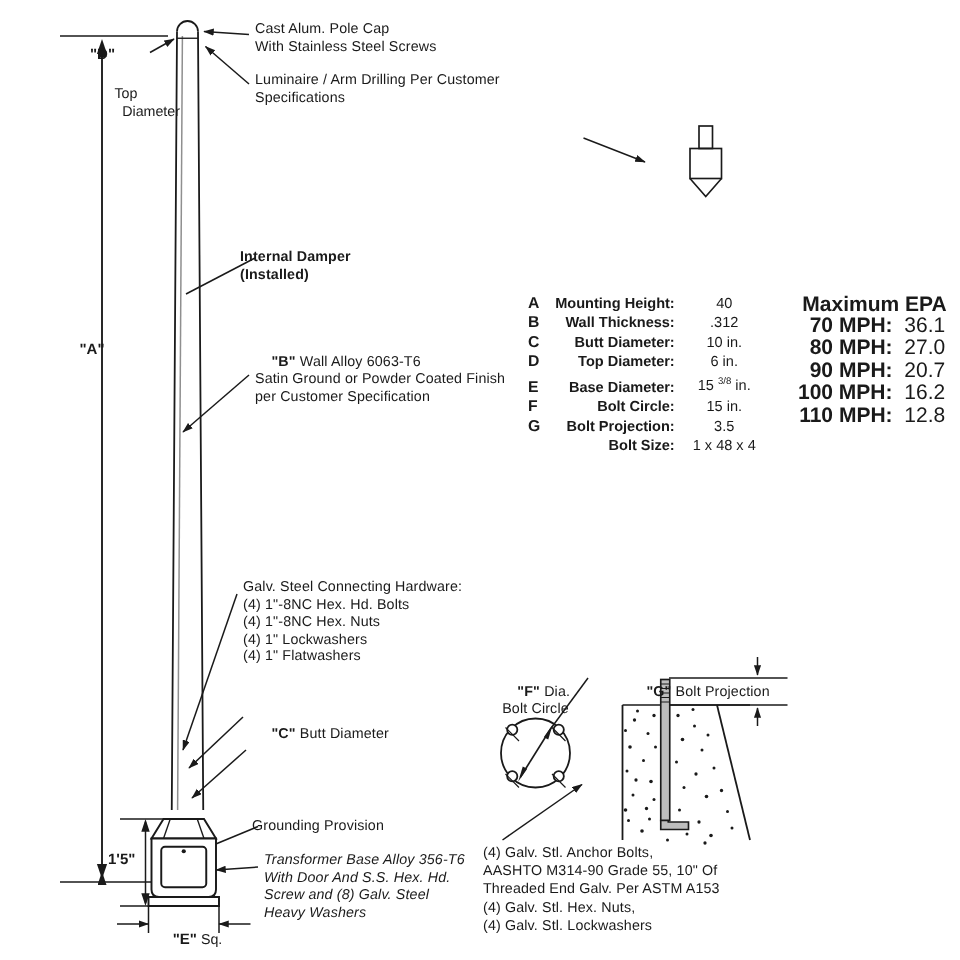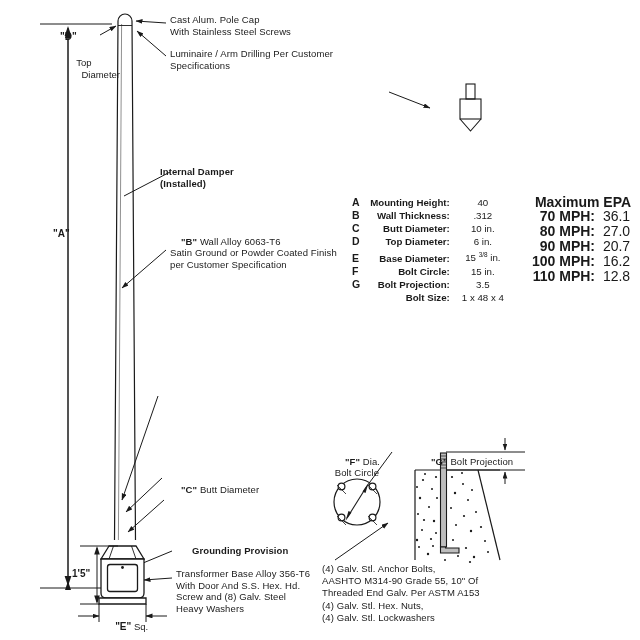--- a/index.html
+++ b/index.html
@@ -203,29 +203,34 @@
 
   <div class="abs txt" style="left:160px;top:166px;font-weight:bold;">Internal Damper
 (Installed)</div>
 
   <div class="abs txt" style="left:170px;top:224px;">
     <span class="bold">"B"</span><span> Wall Alloy 6063-T6
 Satin Ground or Powder Coated Finish
 per Customer Specification</span>
   </div>
 
+  <div class="abs txt" style="left:162px;top:386px;">Galv. Steel Connecting Hardware:
+(4) 1"-8NC Hex. Hd. Bolts
+(4) 1"-8NC Hex. Nuts
+(4) 1" Lockwashers
+(4) 1" Flatwashers</div>
 
   <div class="abs txt" style="left:170px;top:472px;">
     <span class="bold">"C"</span><span> Butt Diameter</span>
   </div>
 
 
-  <div class="abs txt" style="left:192px;top:545px;font-weight:bold;">Grounding Provision</div>
-
-  <div class="abs txt" style="left:176px;top:568px;">Transformer Base Alloy 356-T6
+  <div class="abs txt" style="left:168px;top:545px;">Grounding Provision</div>
+
+  <div class="abs txt" style="left:176px;top:568px;font-style:italic;">Transformer Base Alloy 356-T6
 With Door And S.S. Hex. Hd.
 Screw and (8) Galv. Steel
 Heavy Washers</div>
 
   <div class="abs dimlbl" style="left:72px;top:568px;">1'5"</div>
 
   <div class="abs" style="left:104px;top:610px;font-size:10px;white-space:pre;">
     <span class="bold">"E"</span><span style="font-size:9.5px;"> </span><span style="font-size:9.5px;">Sq.</span>
   </div>
 

